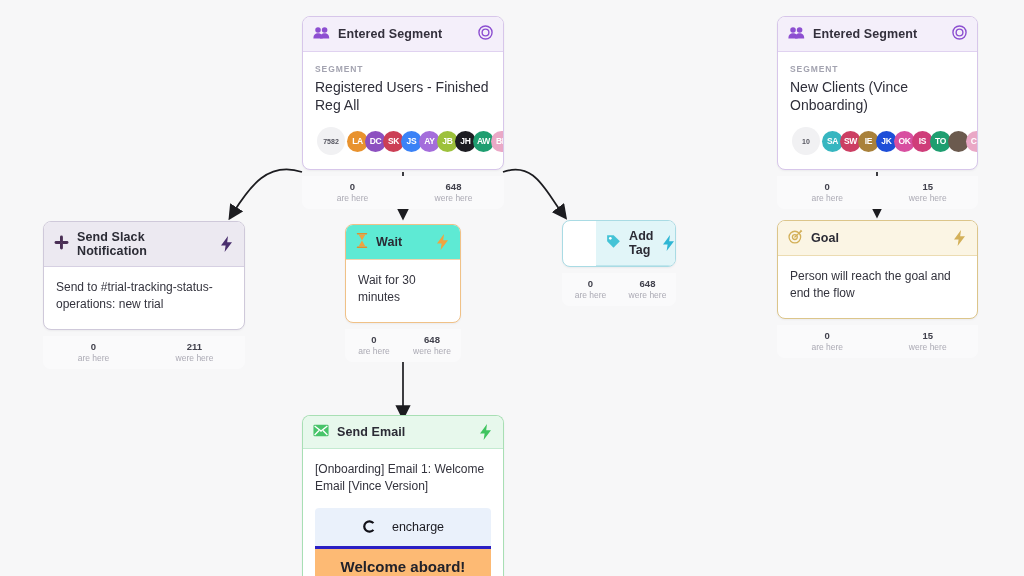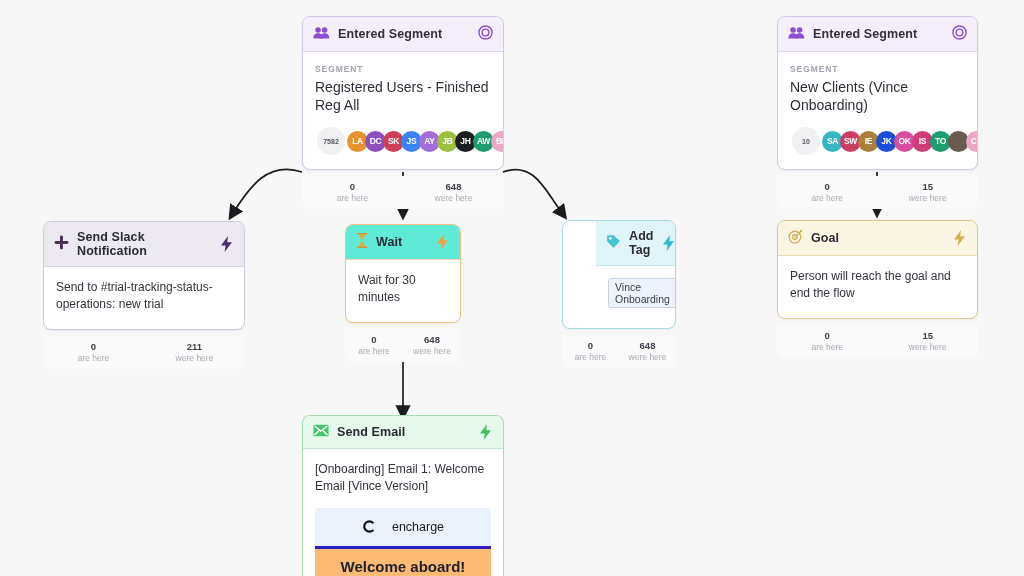--- a/index.html
+++ b/index.html
@@ -301,23 +301,20 @@
             <path d="M1.2 1.2 H8.2 L14.8 7.8 L8 14.6 L1.2 7.8 Z" fill="#44c3d6"></path>
             <circle cx="4.6" cy="4.6" r="1.4" fill="#ffffff"></circle>
           </svg>
         </span>
         <span class="title">Add Tag</span>
         <span class="bolt">
           <svg width="14" height="16" viewBox="0 0 12 16">
               <path d="M7 0 L0 9.5 H4.6 L3.6 16 L11 6.2 H6.2 Z" fill="#2fb6d4"></path>
             </svg>
         </span>
-      </div>
-      <div class="card-body" style="min-height:62px;">
-        <span class="chip">Vince Onboarding</span>
       </div>
     </div>
     <div class="stats">
       <span class="stat">
         <span class="num">0</span>
         <span class="cap">are here</span>
       </span>
       <span class="stat">
         <span class="num">648</span>
         <span class="cap">were here</span>

